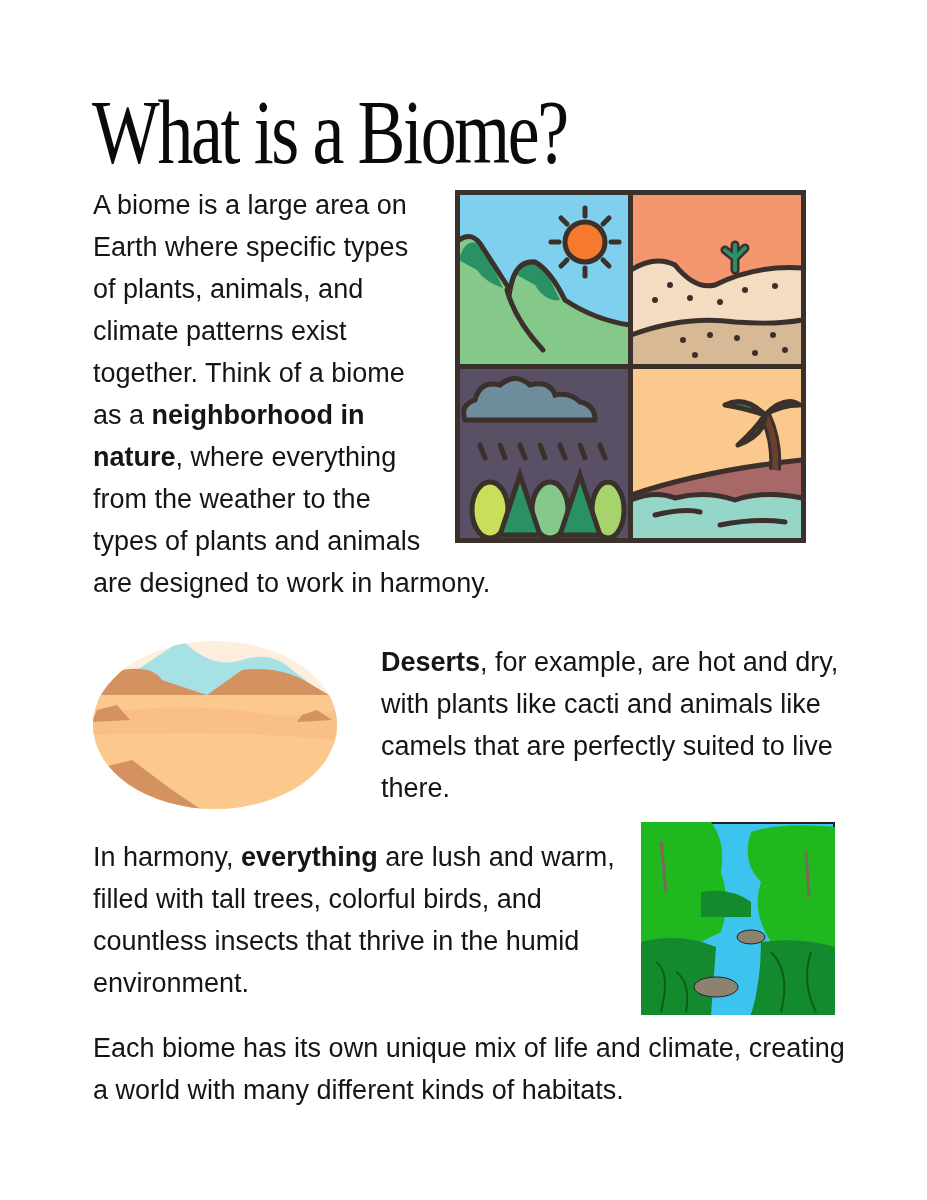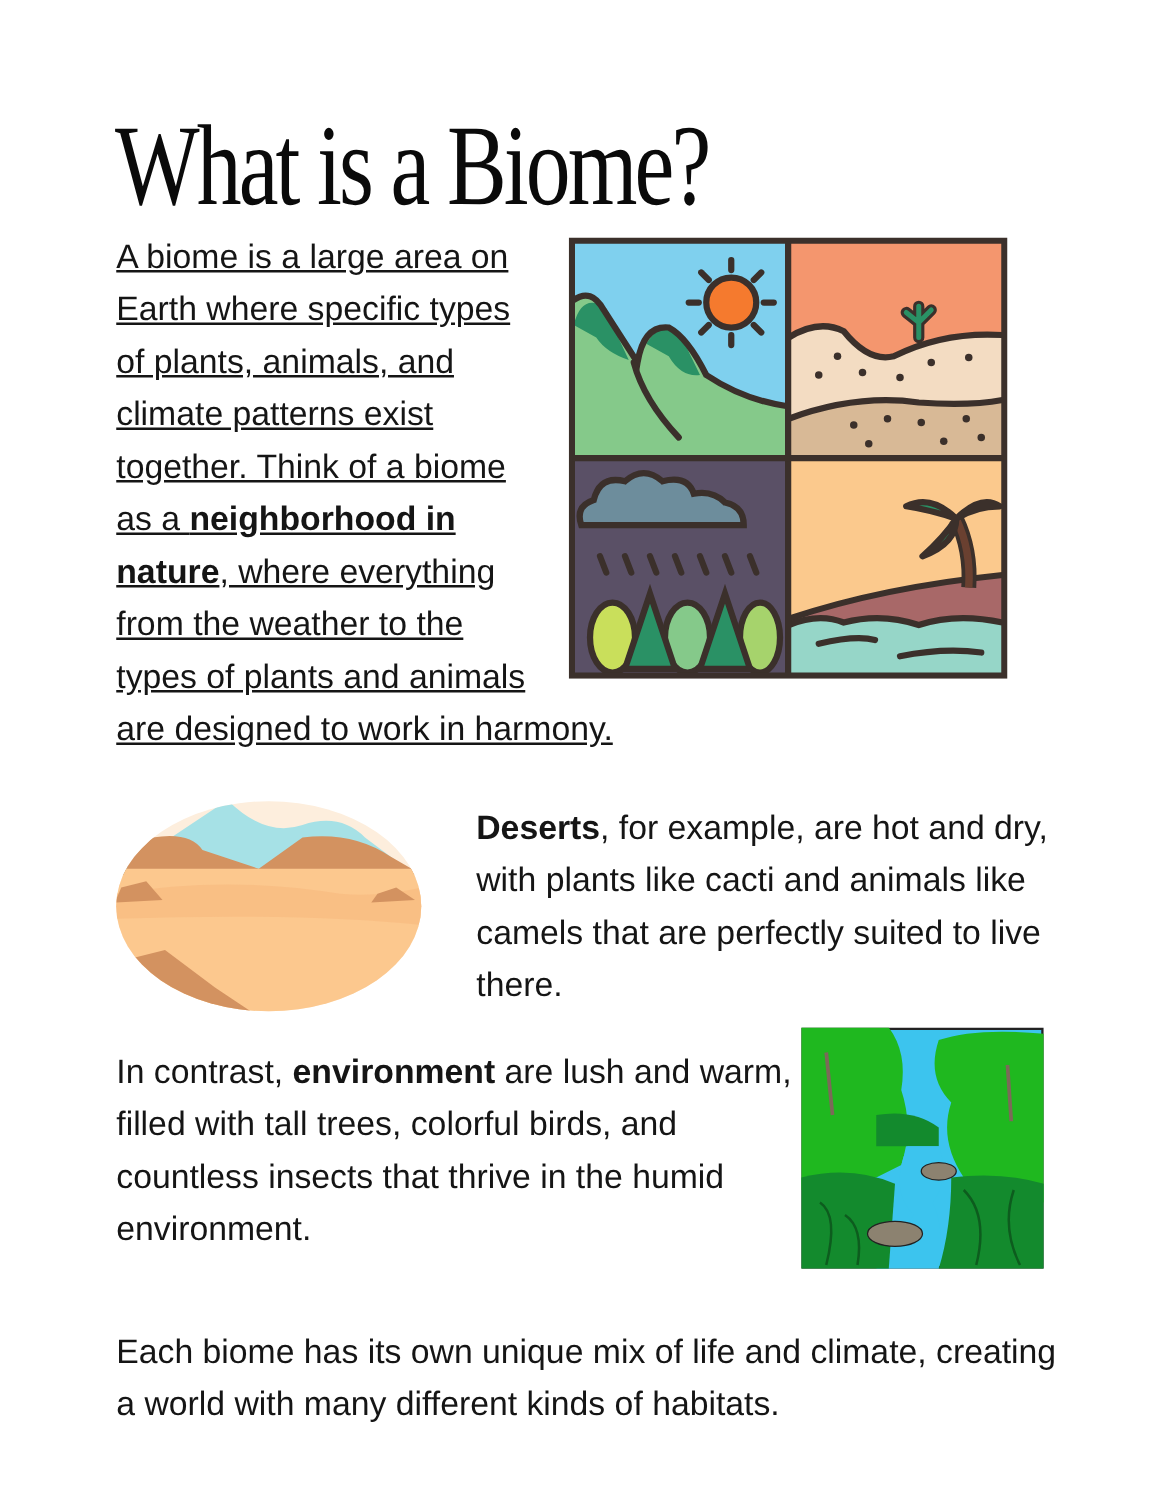--- a/index.html
+++ b/index.html
@@ -4,25 +4,25 @@
 <style>
   html, body { margin:0; padding:0; background:#ffffff; }
   body { width:927px; height:1200px; position:relative; overflow:hidden;
          font-family:"Liberation Sans", sans-serif; color:#111; }
   .title { position:absolute; left:92px; top:82px; margin:0;
            font-family:"Liberation Serif", serif; font-weight:normal;
            font-size:92px; line-height:100px; letter-spacing:-3px;
            transform:scaleX(0.78); transform-origin:left top; color:#0a0a0a; white-space:nowrap; }
   .para { position:absolute; font-size:27px; line-height:42px; margin:0; color:#151515; }
   .para b { font-weight:bold; }
-  #p1 { left:93px; top:184px; width:745px;text-decoration:underline; }
+  #p1 { left:93px; top:184px; width:745px; }
   .float-grid { float:right; width:400px; height:360px; }
   #p2 { left:356px; top:641px; width:480px;margin-left:25px; }
   #p3 { left:93px; top:836px; width:545px; }
-  #p4 { left:93px; top:1027px; width:760px;margin-top:33px; }
+  #p4 { left:93px; top:1027px; width:760px; }
   .img { position:absolute; }
   #biome-grid { left:455px; top:190px; width:351px; height:353px; }
   #desert-img { left:92px; top:640px; width:246px; height:170px; }
   #rainforest-img { left:641px; top:822px; width:194px; height:193px; }
 </style>
 </head>
 <body>
 
 <h1 class="title">What is a Biome?</h1>
 
@@ -116,21 +116,21 @@
     <rect y="55" width="246" height="115" fill="#fcc88e"></rect>
     <path d="M0 75 Q90 60 180 75 Q210 78 246 70 L246 100 Q150 90 0 95 Z" fill="#f8bb80" opacity=".7"></path>
     <path d="M0 130 L40 120 L80 150 L110 170 L0 170 Z" fill="#d39260"></path>
     <path d="M5 70 L25 65 L38 80 L0 82 Z" fill="#d39260"></path>
     <path d="M210 75 L225 70 L240 80 L205 82 Z" fill="#d39260"></path>
   </g>
 </svg>
 
 <p id="p2" class="para"><b>Deserts</b><span>, for example, are hot and dry, with plants like cacti and animals like camels that are perfectly suited to live there.</span></p>
 
-<p id="p3" class="para"><span>In contrast, </span><b>environment</b><span> are lush and warm, filled with tall trees, colorful birds, and countless insects that thrive in the humid environment.</span></p>
+<p id="p3" class="para"><span>In harmony, </span><b>everything</b><span> are lush and warm, filled with tall trees, colorful birds, and countless insects that thrive in the humid environment.</span></p>
 
 <svg id="rainforest-img" class="img" viewBox="0 0 194 193">
   <rect x="1" y="1" width="192" height="191" fill="#3cc4ee" stroke="#222" stroke-width="2"></rect>
   <path d="M0 0 L70 0 Q85 20 80 50 Q90 80 80 110 L60 120 L0 130 Z" fill="#1fb81f"></path>
   <path d="M110 10 Q140 0 194 5 L194 140 L130 120 Q110 90 120 60 Q100 40 110 10 Z" fill="#1fb81f"></path>
   <path d="M60 70 Q90 65 110 80 L110 95 L60 95 Z" fill="#138a2d"></path>
   <path d="M85 95 Q70 130 90 150 Q75 170 60 193 L110 193 Q115 160 105 140 Q120 120 110 95 Z" fill="#3cc4ee"></path>
   <path d="M0 120 Q40 110 75 125 L70 193 L0 193 Z" fill="#138a2d"></path>
   <path d="M120 120 Q160 115 194 125 L194 193 L110 193 Q120 160 120 120 Z" fill="#138a2d"></path>
   <path d="M130 130 Q150 150 140 190 M170 130 Q160 160 175 190" stroke="#0d5c1e" stroke-width="2" fill="none"></path>

